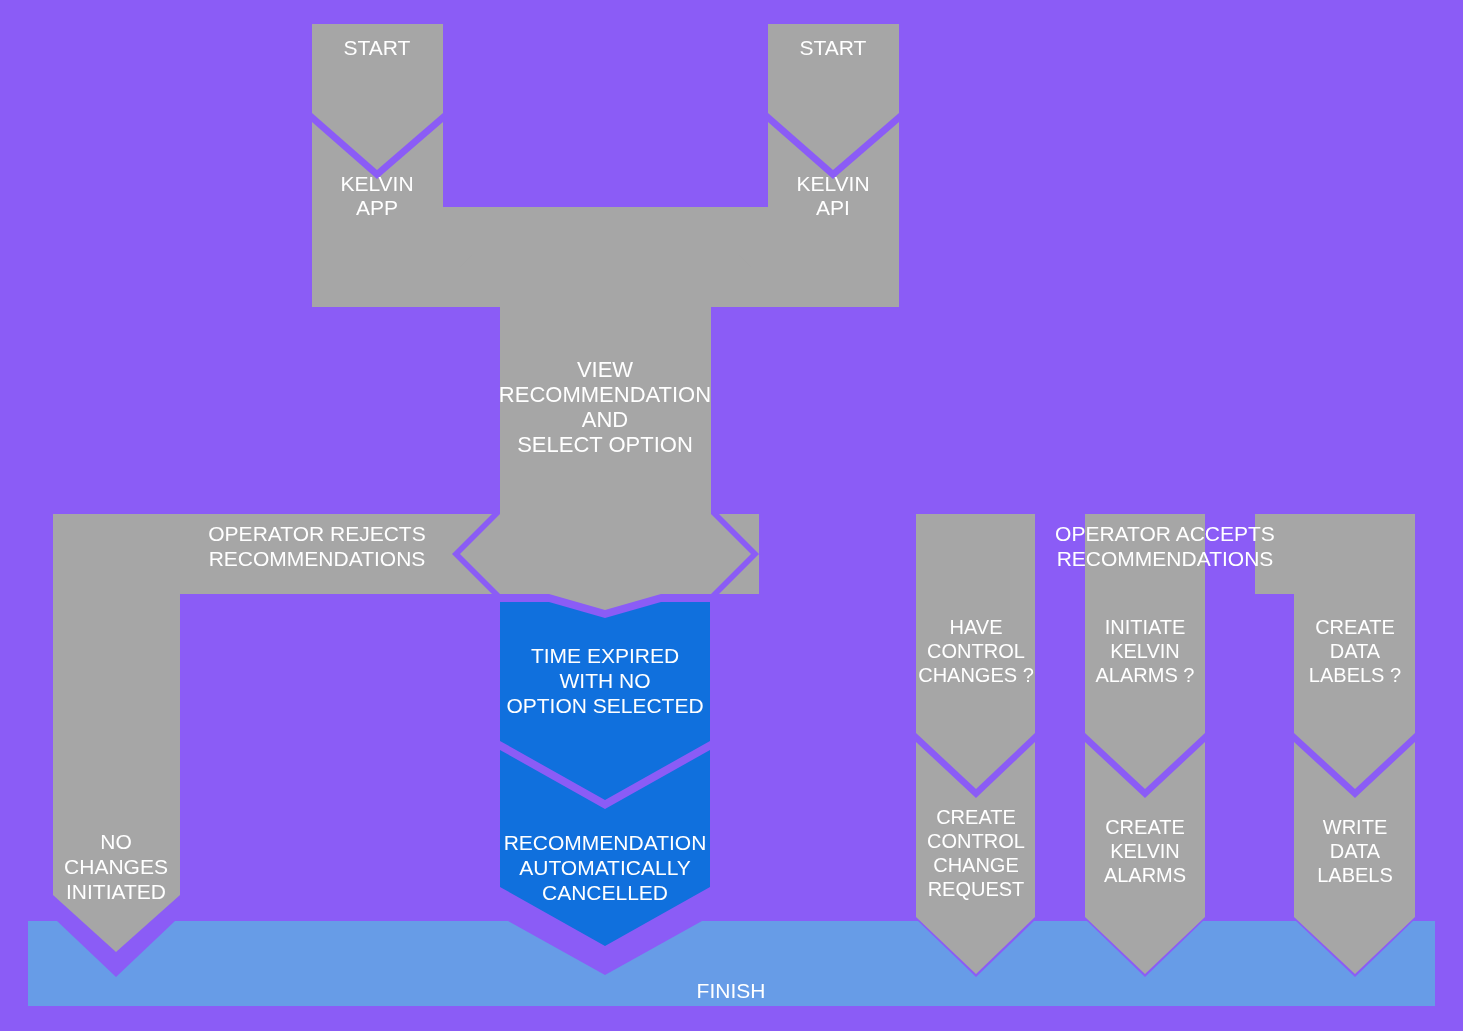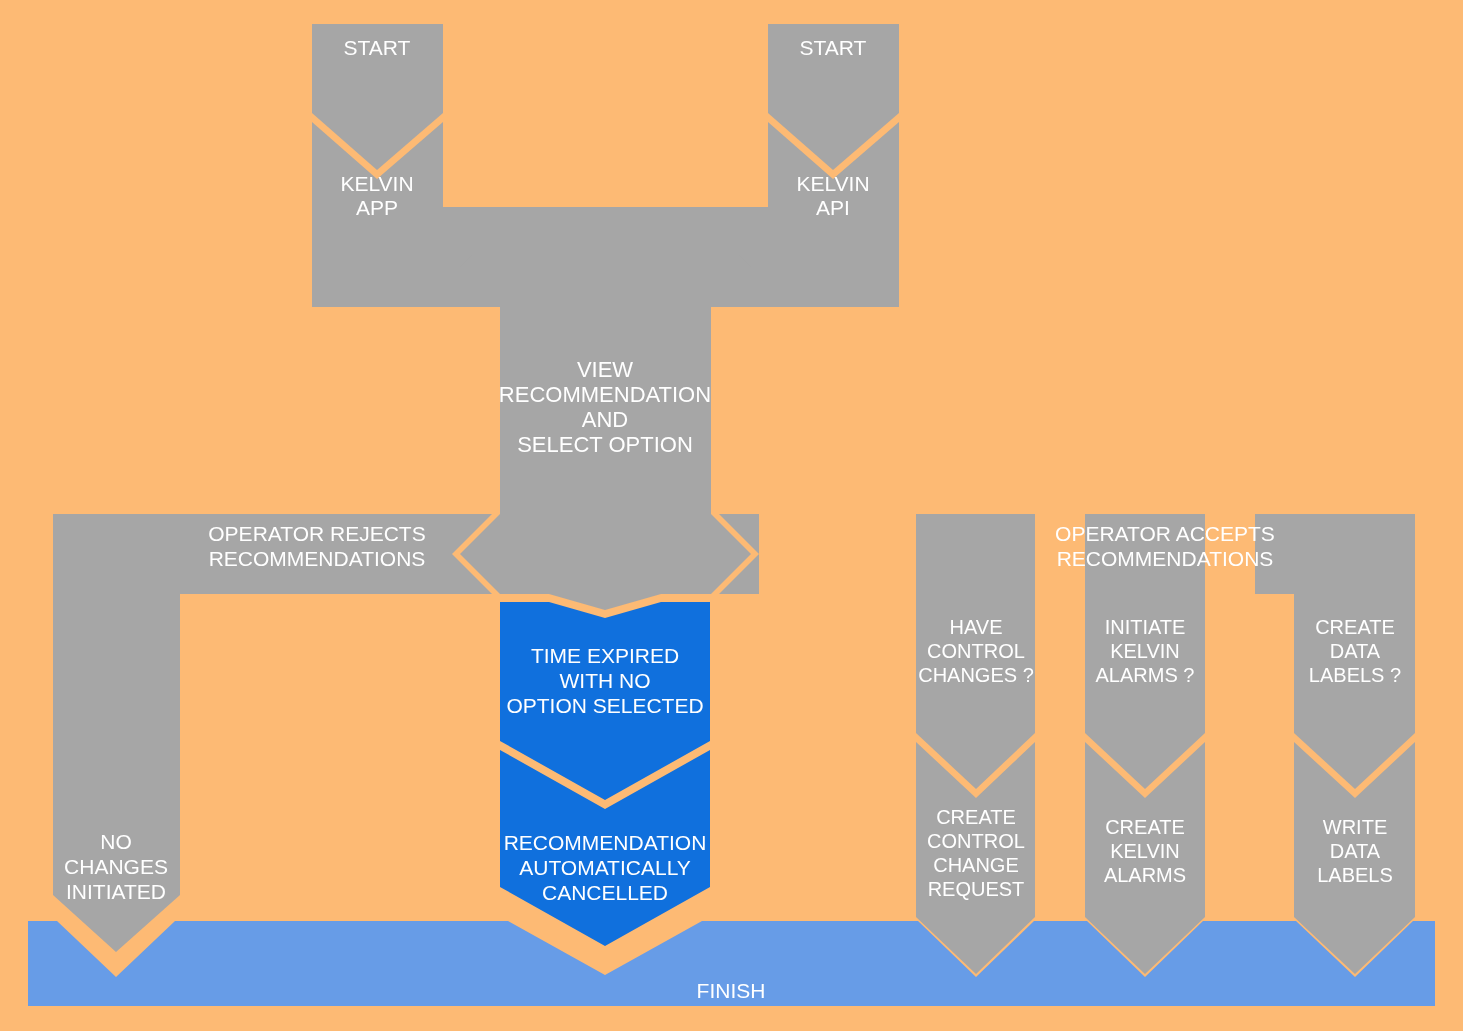--- a/index.html
+++ b/index.html
@@ -1,17 +1,17 @@
 <!DOCTYPE html>
 <html><head>
 <meta charset="utf-8">
 <style>
   html,body{margin:0;padding:0;background:#ffffff;}
   body{font-family:"Liberation Sans", sans-serif;}
-  #stage{position:relative;width:1463px;height:1031px;background:#fdba74;overflow:hidden;}
+  #stage{position:relative;width:1463px;height:1031px;background:#8b5cf6;overflow:hidden;}
   svg#flow{position:absolute;left:0;top:0;width:1463px;height:1031px;display:block;}
   .lbl{fill:#ffffff;font-family:"Liberation Sans",sans-serif;text-anchor:middle;dominant-baseline:middle;}
   .f20{font-size:20px;}
   .f21{font-size:21px;}
   .f22{font-size:22px;}
 </style>
 </head>
 <body>
 
 <div id="stage">

